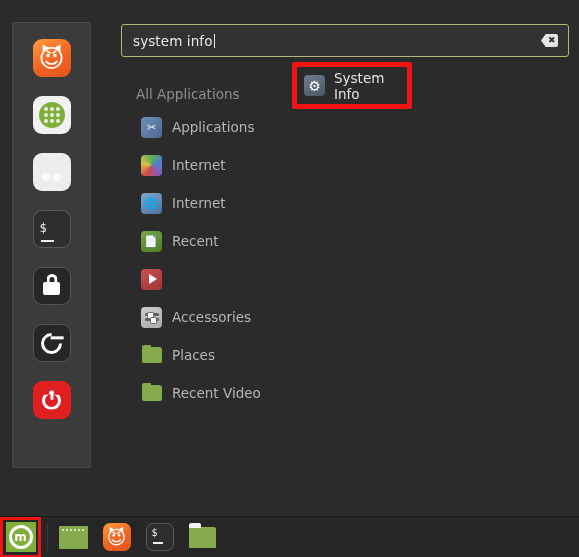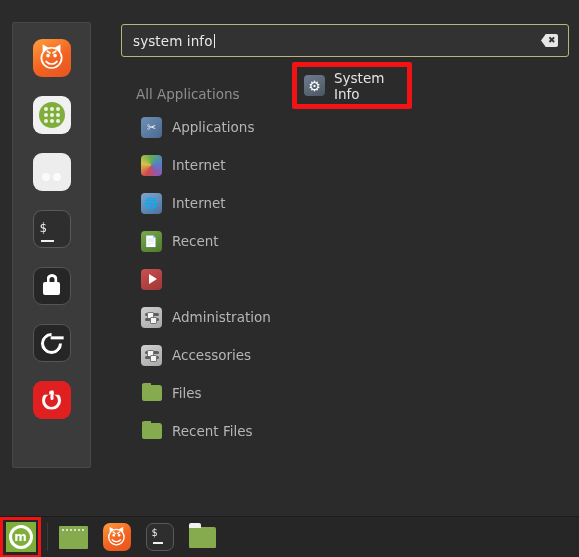--- a/index.html
+++ b/index.html
@@ -499,52 +499,43 @@
         <span class="cat-icon ic-office">📄</span>
         <span>Recent</span>
       </div>
 
       <div class="cat-item">
         <span class="cat-icon ic-sound">
           <span class="tri-play"></span>
         </span>
       </div>
 
-      <div class="cat-item">
-        <span class="cat-icon ic-admin">
-          <span class="slider-icon">
-              <span class="s1"></span>
-              <span class="s2"></span>
-            </span>
-        </span>
-        <span>Administration</span>
-      </div>
 
       <div class="cat-item">
         <span class="cat-icon ic-prefs">
           <span class="slider-icon">
               <span class="s1"></span>
               <span class="s2"></span>
             </span>
         </span>
         <span>Accessories</span>
       </div>
 
       <div class="cat-item">
         <span class="cat-icon ic-folder">
           <span class="folder-shape"></span>
         </span>
-        <span>Files</span>
+        <span>Places</span>
       </div>
 
       <div class="cat-item">
         <span class="cat-icon ic-folder">
           <span class="folder-shape"></span>
         </span>
-        <span>Recent Files</span>
+        <span>Recent Video</span>
       </div>
 
     </div>
 
     <div id="result-highlight"></div>
 
     <div id="result-item">
       <span id="result-icon">
         <span class="gear">⚙</span>
       </span>

